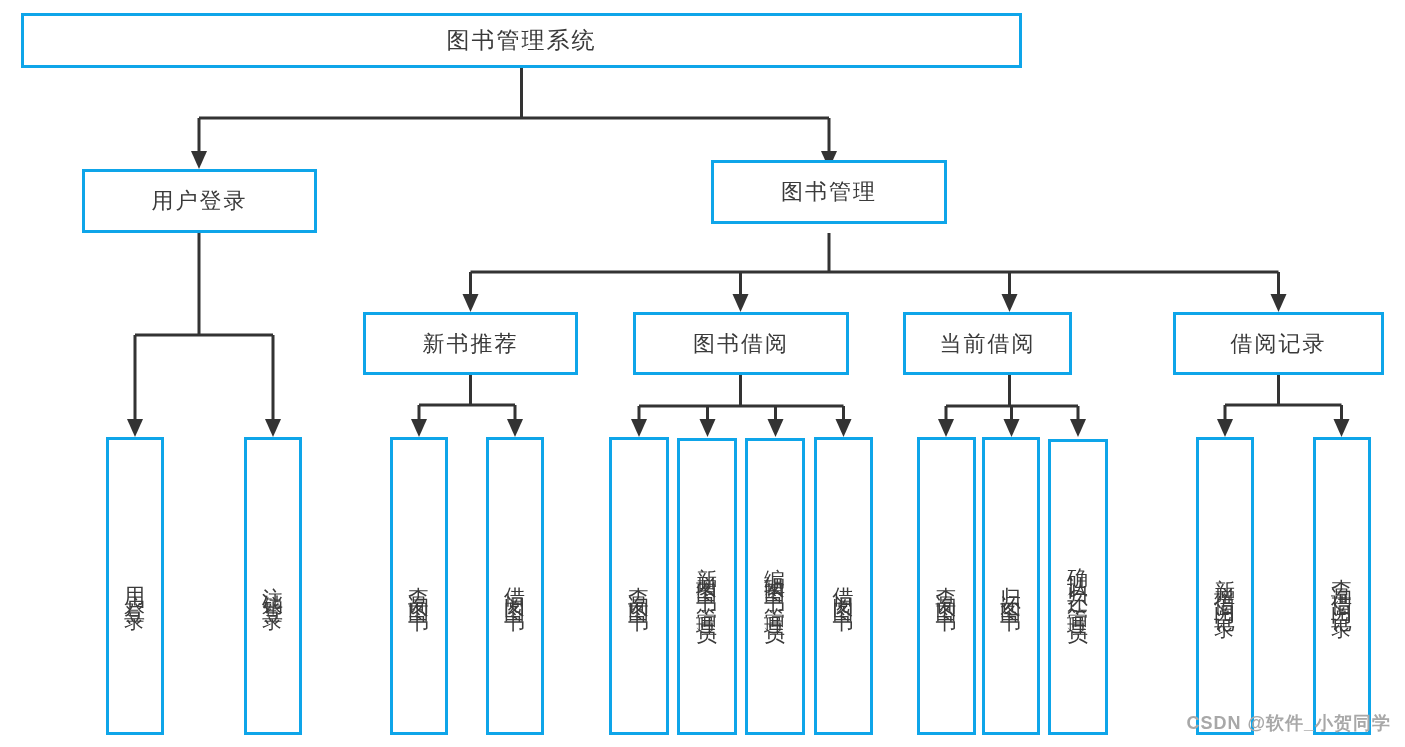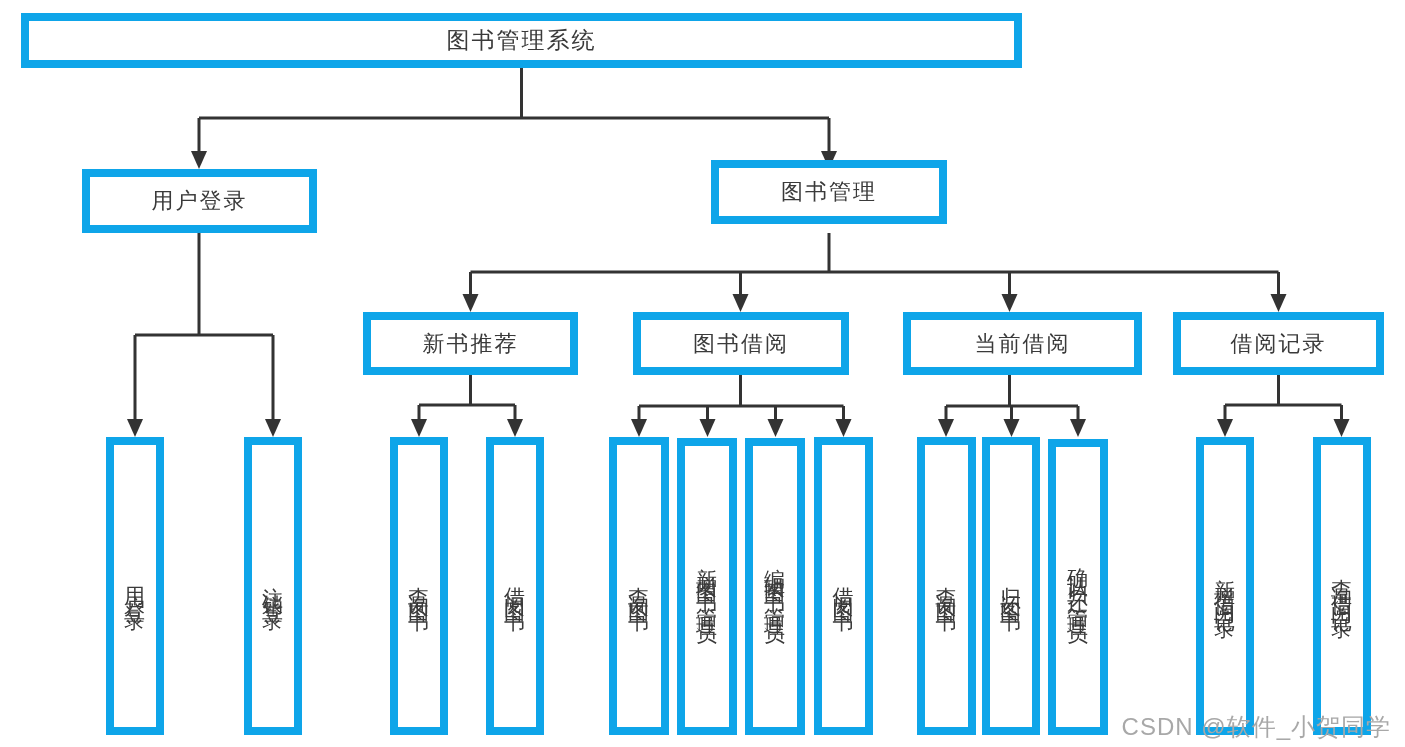--- a/index.html
+++ b/index.html
@@ -27,21 +27,21 @@
     stroke: #333333;
     stroke-width: 3;
   }
   .connectors polygon {
     fill: #333333;
     stroke: none;
   }
   .box {
     position: absolute;
     box-sizing: border-box;
-    border: 8px solid #0ea5e9;
+    border: 3px solid #0ea5e9;
     background: #ffffff;
     color: #3a3a3a;
     display: flex;
     align-items: center;
     justify-content: center;
     text-align: center;
   }
   .hbox {
     font-size: 22px;
     letter-spacing: 2px;
@@ -56,24 +56,25 @@
   .leaf span {
     writing-mode: vertical-rl;
     text-orientation: mixed;
     letter-spacing: 8px;
     line-height: 1;
   }
   .watermark {
     position: absolute;
     right: 14px;
     top: 711px;
-    font-size: 24px;
+    font-size: 18px;
     color: #a8a8a8;
     letter-spacing: 1px;
     white-space: nowrap;
+    font-weight: bold;
   }
 </style>
 </head>
 <body>
 
 <div class="canvas">
 
   <svg class="connectors" viewBox="0 0 1405 747" xmlns="http://www.w3.org/2000/svg">
 
     <path d="M521.5,68 V118 M199,118 H829 M199,118 V155 M829,118 V155"></path>
@@ -120,21 +121,21 @@
   <div class="box hbox" style="left:711px; top:160px; width:236px; height:64px;">
     <span>图书管理</span>
   </div>
 
   <div class="box hbox" style="left:633px; top:312px; width:216px; height:63px;">
     <span>图书借阅</span>
   </div>
   <div class="box hbox" style="left:363px; top:312px; width:215px; height:63px;">
     <span>新书推荐</span>
   </div>
-  <div class="box hbox" style="left:903px; top:312px; width:239px; height:63px;">
+  <div class="box hbox" style="left:903px; top:312px; width:169px; height:63px;">
     <span>当前借阅</span>
   </div>
   <div class="box hbox" style="left:1173px; top:312px; width:211px; height:63px;">
     <span>借阅记录</span>
   </div>
 
   <div class="box leaf" style="left:106px; top:437px; width:58px; height:298px;">
     <span>用户登录</span>
   </div>
   <div class="box leaf" style="left:244px; top:437px; width:58px; height:298px;">

